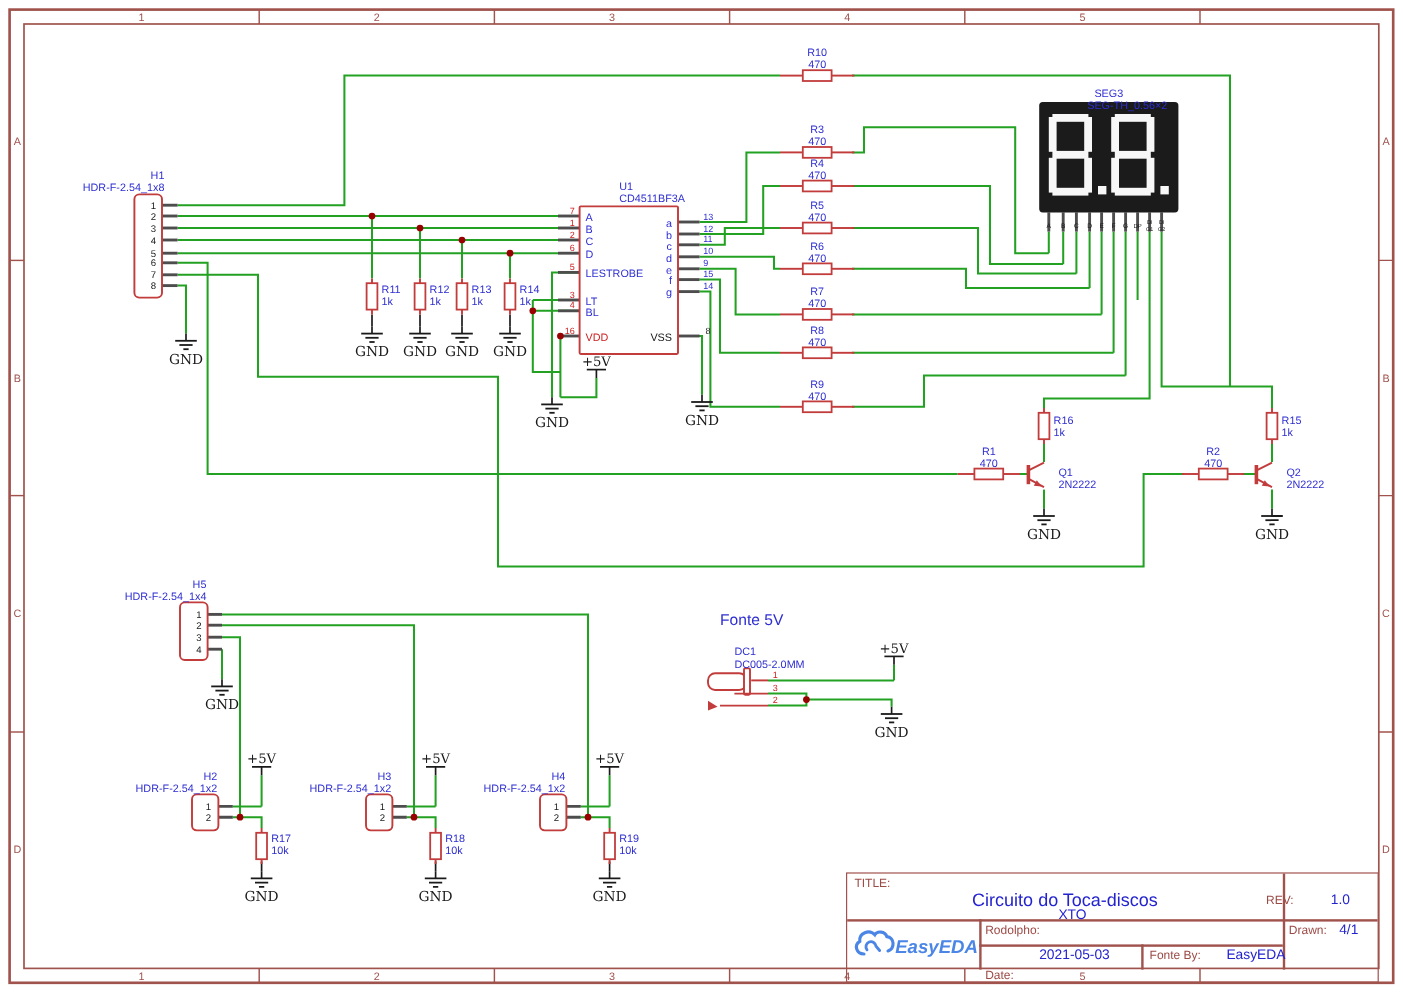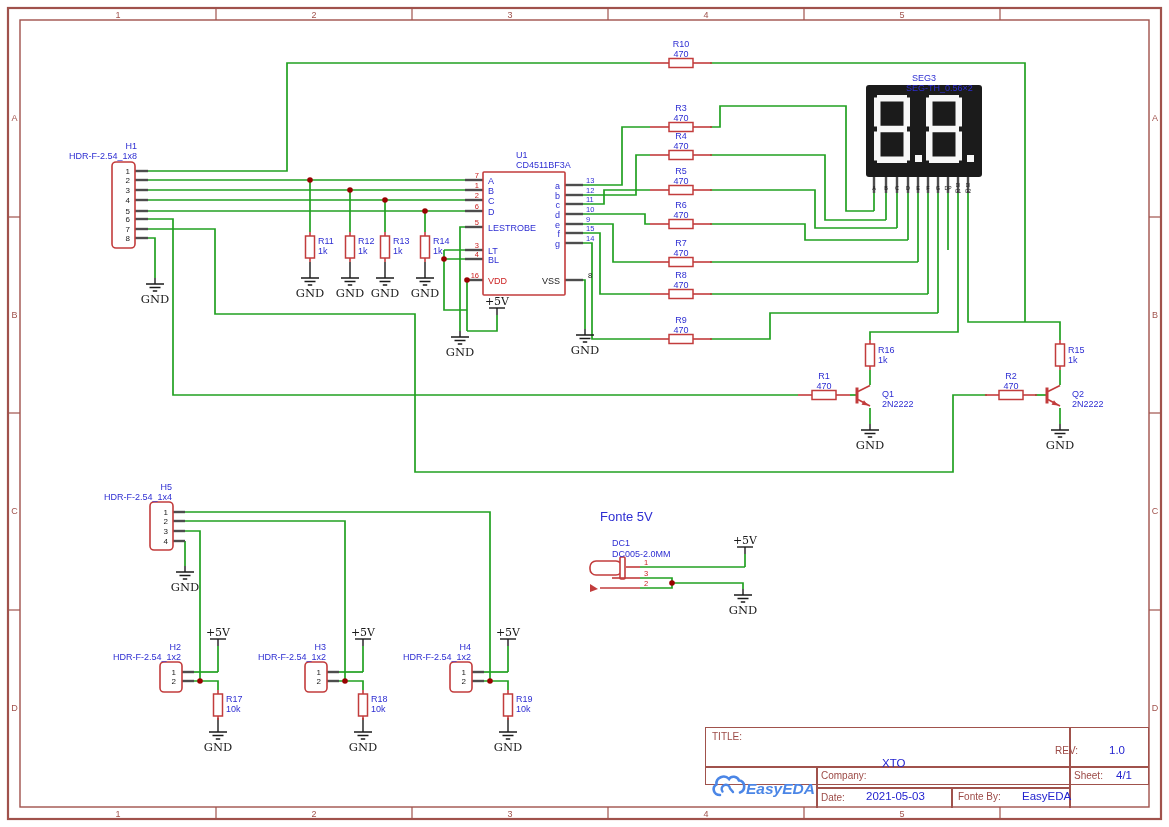--- a/index.html
+++ b/index.html
@@ -1,19 +1,19 @@
 <!DOCTYPE html>
 <html><head>
 <meta charset="utf-8">
 <style>
   html,body{margin:0;padding:0;background:#fff;}
   .sheet{position:relative;width:1169px;height:827px;background:#ffffff;overflow:hidden;
          font-family:"Liberation Sans",sans-serif;}
   #schematic{position:absolute;left:0;top:0;}
-  #titleblock{position:absolute;left:705px;top:727px;width:444px;height:58px;
+  #titleblock{position:absolute;left:705px;top:727px;width:444px;height:92px;
               border:1.6px solid #a0524c;box-sizing:border-box;}
   #titleblock .ln{position:absolute;background:#a0524c;}
   #titleblock span{position:absolute;white-space:nowrap;}
   .tb-label{color:#9c4a46;font-size:10px;}
   .tb-value{color:#2323cf;font-size:11.5px;text-align:right;}
   .tb-title{color:#2323cf;font-size:15px;left:0;width:363px;text-align:center;top:14px;}
   #logo-text{font-style:italic;font-weight:bold;}
 </style>
 </head>
 <body>
@@ -490,27 +490,28 @@
     </svg>
 
   <div id="titleblock">
     <div class="ln" style="top:38px;left:0;right:0;height:1.5px"></div>
     <div class="ln" style="top:59px;left:110px;width:253px;height:1.5px"></div>
     <div class="ln" style="left:110px;top:38px;width:1.5px;height:42px"></div>
     <div class="ln" style="left:363px;top:0;width:1.5px;height:80px"></div>
     <div class="ln" style="left:245px;top:59px;width:1.5px;height:21px"></div>
 
     <span class="tb-label" style="left:6px;top:3px">TITLE:</span>
+    <span class="tb-title">Circuito do Toca-discos</span>
     <span class="tb-label" style="left:349px;top:17px">REV:</span>
     <span class="tb-value" style="left:403px;top:16px">1.0</span>
-    <span class="tb-label" style="left:115px;top:42px">Company:</span>
+    <span class="tb-label" style="left:115px;top:42px">Rodolpho:</span>
     <span class="tb-value" style="left:176px;top:29px">XTO</span>
-    <span class="tb-label" style="left:368px;top:42px">Sheet:</span>
+    <span class="tb-label" style="left:368px;top:42px">Drawn:</span>
     <span class="tb-value" style="left:410px;top:41px">4/1</span>
-    <span class="tb-label" style="left:115px;top:64px">Date:</span>
+    <span class="tb-label" style="left:115px;top:80px">Date:</span>
     <span class="tb-value" style="left:160px;top:62px">2021-05-03</span>
     <span class="tb-label" style="left:252px;top:63px">Fonte By:</span>
     <span class="tb-value" style="left:316px;top:62px">EasyEDA</span>
 
     <svg width="106" height="34" viewBox="0 0 106 34" style="position:absolute;left:3px;top:43px">
       <path d="M11 24 C4.5 24 2.5 16.5 7.5 13.5 C6.5 6.5 15.5 3 20 8 C22 4.5 28.5 5 30 9.5 C36.5 10 37 19.5 31 21.5" fill="none" stroke="#4b86e6" stroke-width="2.6" stroke-linecap="round"></path>
       <path d="M13.5 20.5 a4.2 4.2 0 1 1 7.5 -3 l3 3.6" fill="none" stroke="#4b86e6" stroke-width="2.4" stroke-linecap="round"></path>
       <text id="logo-text" x="37" y="23" font-size="15.5" fill="#4b86e6" font-family="Liberation Sans, sans-serif">EasyEDA</text>
     </svg>
   </div>

